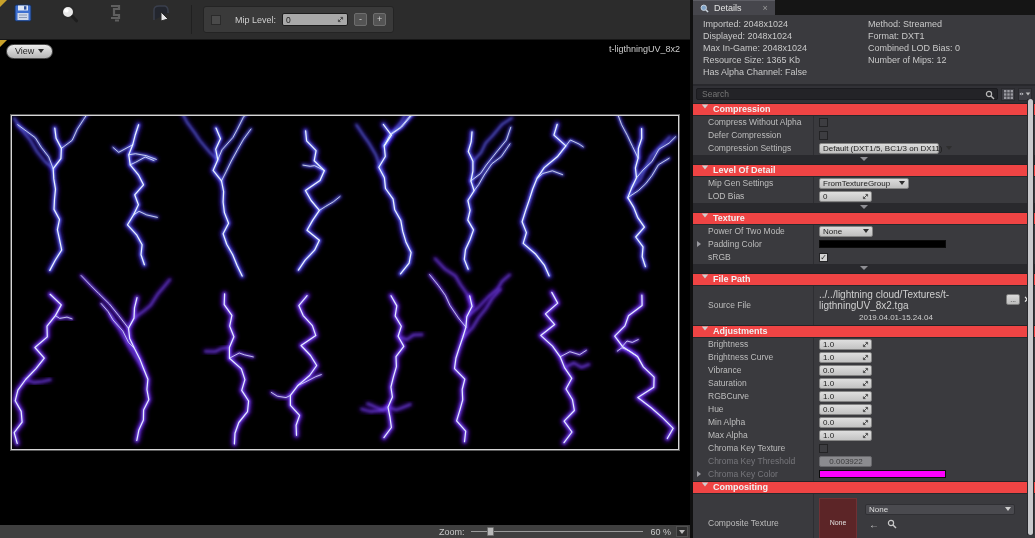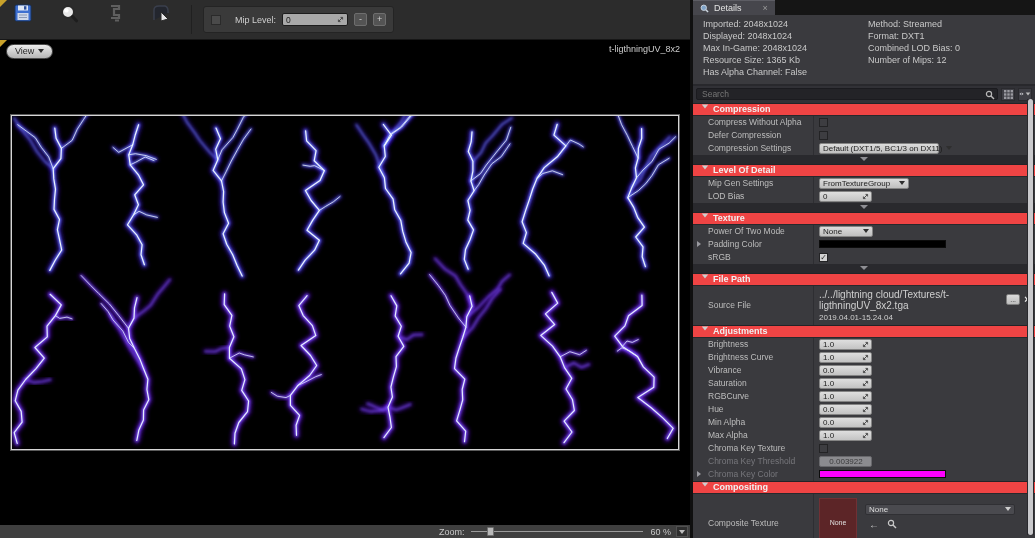--- a/index.html
+++ b/index.html
@@ -68,21 +68,21 @@
   .dd.dark .caret-dn { border-top-color:#cfcfcf; }
   .spin { width:53px; height:11px; background:linear-gradient(#dedede,#c3c3c3); border:1px solid #848484; border-radius:2px; display:flex; align-items:center; justify-content:space-between; padding:0 2px 0 3px; color:#1c1c1c; font-size:8px; cursor:pointer; }
   .spin.disabled { background:#8b8b8f; border-color:#68686c; color:#3a3a3c;flex-direction:column; }
   .swatch { width:127px; height:8px; border:1px solid #0c0c0c; cursor:pointer; }
 
   .file-val { display:flex; flex-direction:column; gap:2px; padding:2px 0; width:100%; }
   .file-line1 { display:flex; align-items:center; gap:4px; }
   .file-path { flex:1; color:#cfcfcf; font-size:10px; }
   .file-browse { width:14px; height:11px; background:linear-gradient(#dadada,#bdbdbd); border:1px solid #7f7f7f; border-radius:2px; color:#333; font-size:7px; line-height:9px; text-align:center; cursor:pointer; }
   .file-x { color:#ececec; font-size:10px; font-weight:bold; line-height:10px; cursor:pointer; }
-  .file-date { color:#cfcfcf; font-size:8px; }
+  .file-date { color:#cfcfcf; font-size:8px;margin-left:40px; }
 
   .asset-val { display:flex; gap:8px; padding:3px 0; width:100%; }
   .asset-thumb { width:38px; height:50px; background:#5c2527; border:1px solid #713034; display:flex; align-items:center; justify-content:center; color:#e0dede; font-size:7px; cursor:pointer; }
   .asset-right { display:flex; flex-direction:column; gap:4px; padding-top:6px; }
   .asset-icons { display:flex; align-items:center; gap:8px; color:#cfcfcf; font-size:10px; padding-left:4px; }
   .asset-icons span { cursor:pointer; }
 
   .vscroll { position:absolute; right:1px; top:99px; bottom:3px; width:7px; background:#29292d; }
   .vthumb { position:absolute; left:1px; right:1px; top:0; bottom:0; background:#c9c9cc; border-radius:3px; cursor:pointer; }
 </style>

